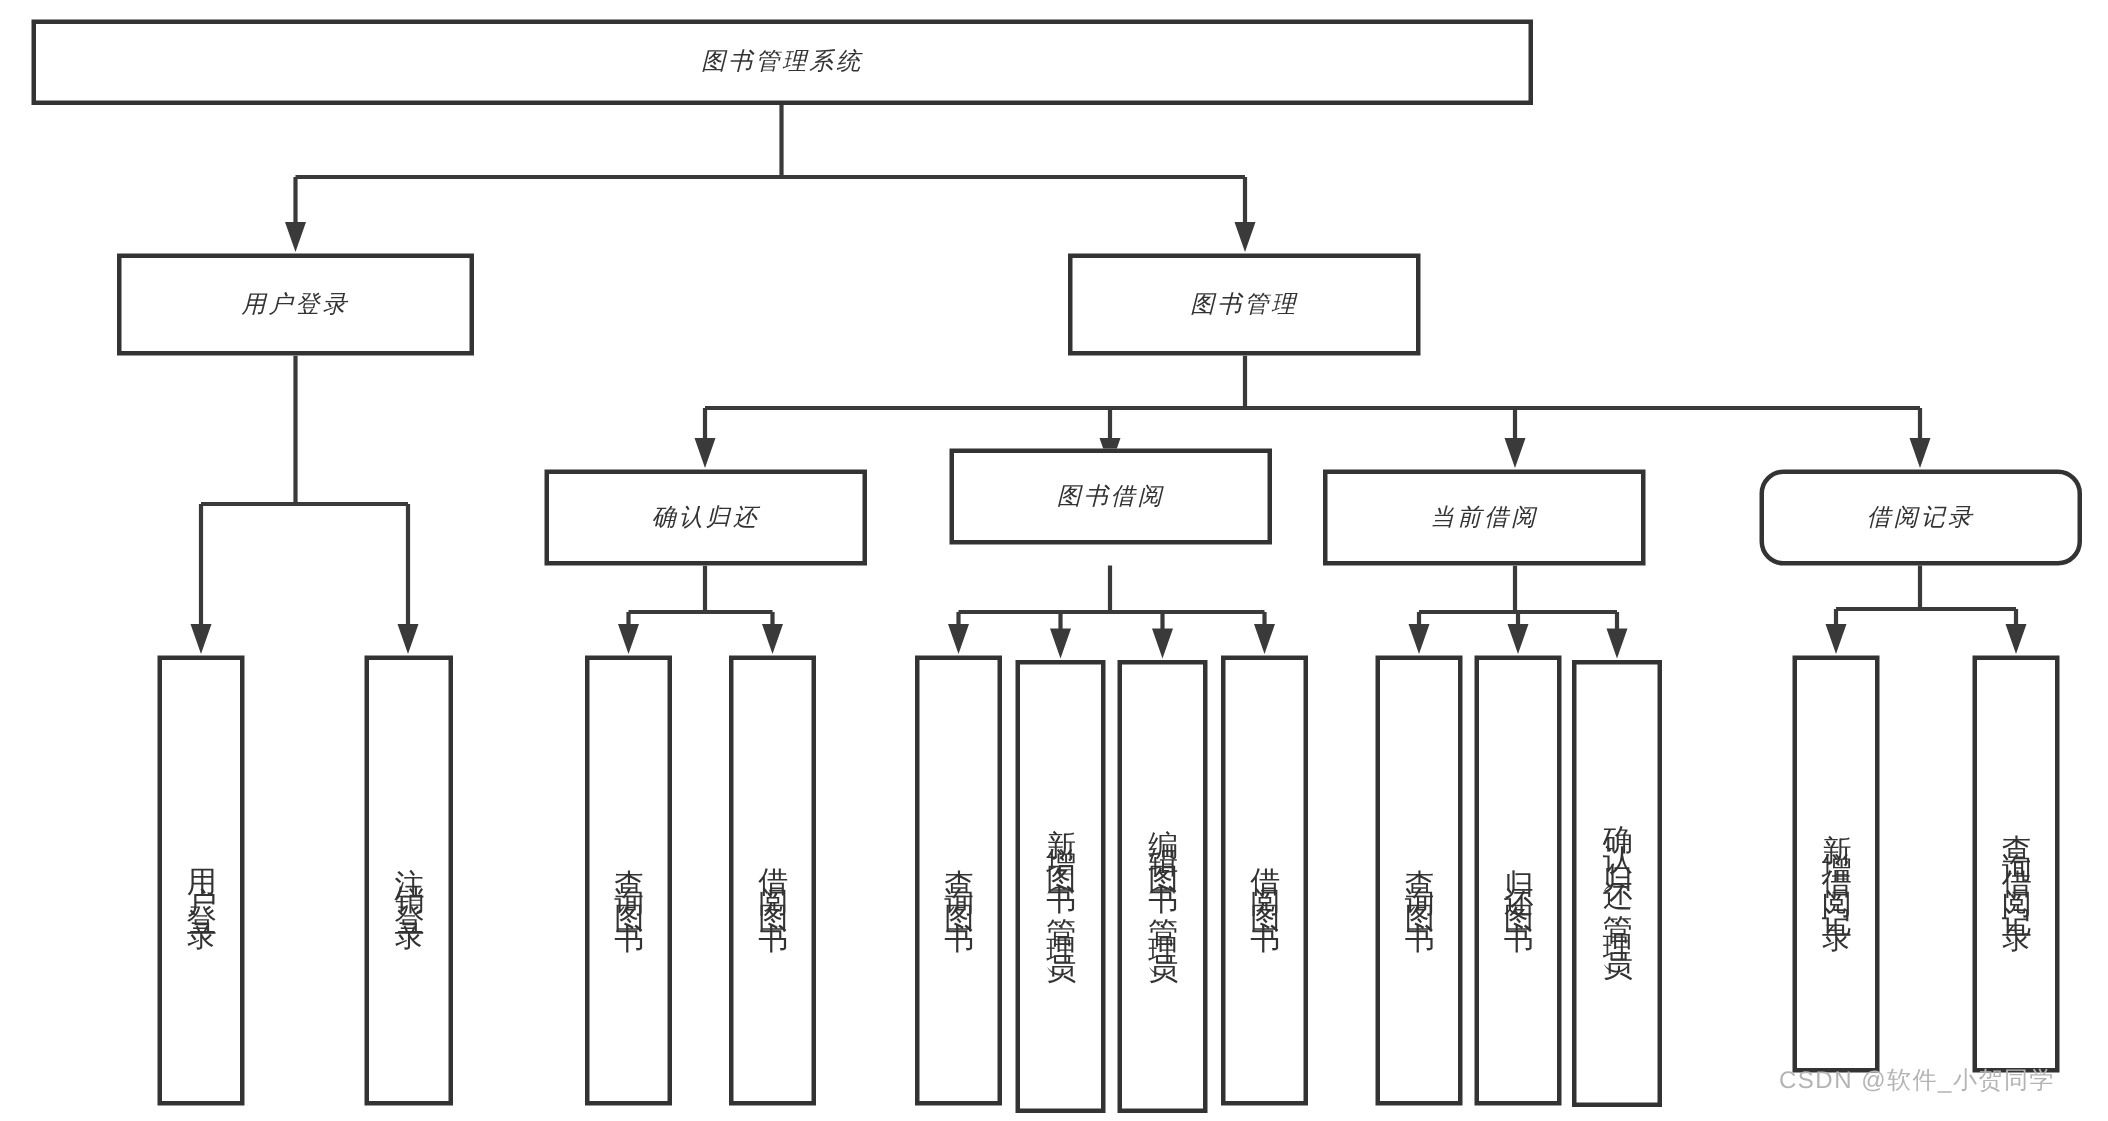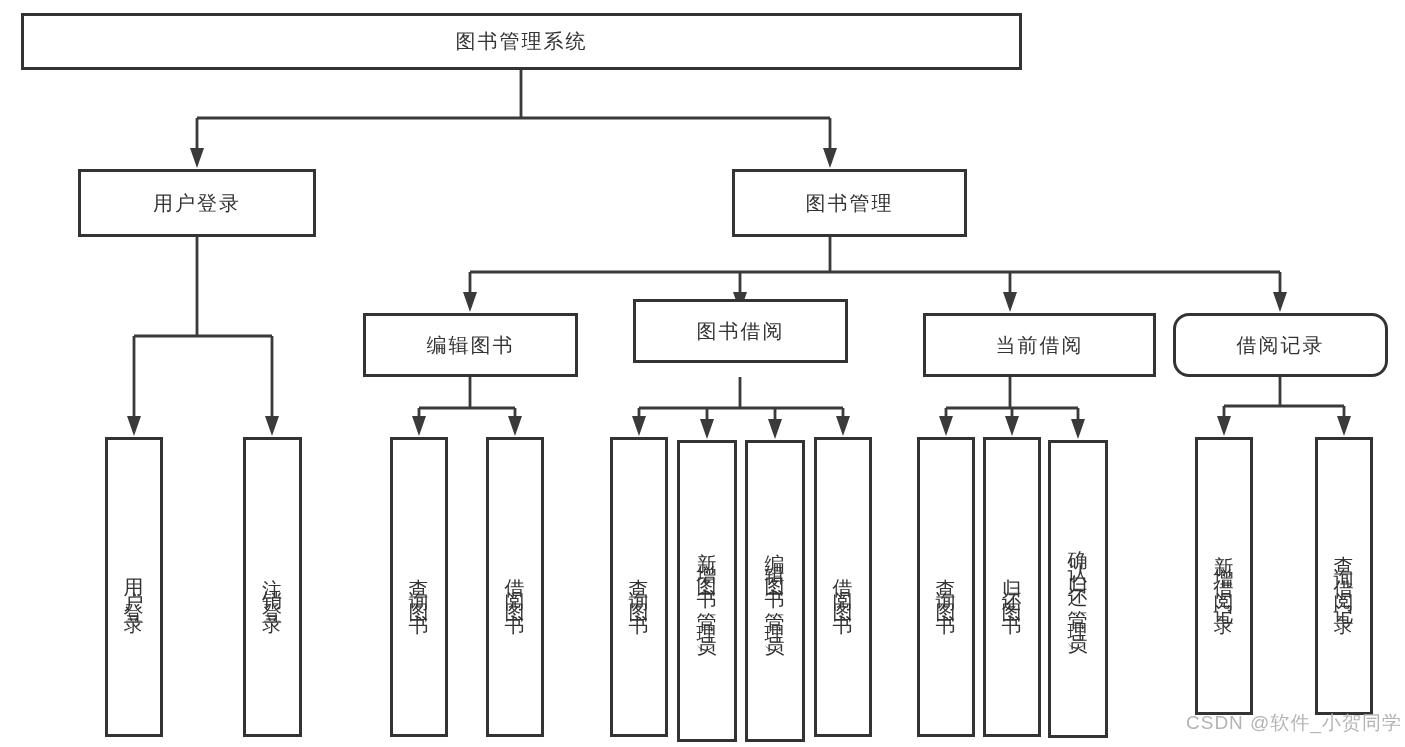--- a/index.html
+++ b/index.html
@@ -16,34 +16,35 @@
     background:#ffffff;
     border:3px solid #333333;
     box-sizing:border-box;
     display:flex;
     align-items:center;
     justify-content:center;
     color:#333333;
     z-index:2;
   }
   .h-label{
-    font-size:20px;
+    font-size:16px;
     white-space:nowrap;
     letter-spacing:2px;
+    font-style:italic;
   }
   .v-label{
     writing-mode:vertical-rl;
     font-size:20px;
     letter-spacing:12px;
     line-height:1;
   }
   .watermark{
     position:absolute;
     left:1186px;top:710px;
-    font-size:19px;
+    font-size:16px;
     color:#b4b4b4;
     letter-spacing:1px;
     white-space:nowrap;
     z-index:3;
   }
 </style>
 </head>
 <body>
 
 <div id="stage">
@@ -77,31 +78,31 @@
              M1337 416 L1351 416 L1344 436 Z"></path>
   </svg>
 
   <div class="box" style="left:21px;top:13px;width:1001px;height:57px;">
     <span class="h-label">图书管理系统</span>
   </div>
 
   <div class="box" style="left:78px;top:169px;width:238px;height:68px;">
     <span class="h-label">用户登录</span>
   </div>
-  <div class="box" style="left:732px;top:169px;width:235px;height:68px;">
+  <div class="box" style="left:712px;top:169px;width:235px;height:68px;">
     <span class="h-label">图书管理</span>
   </div>
 
   <div class="box" style="left:363px;top:313px;width:215px;height:64px;">
-    <span class="h-label">编辑图书</span>
+    <span class="h-label">确认归还</span>
   </div>
   <div class="box" style="left:633px;top:299px;width:215px;height:64px;">
     <span class="h-label">图书借阅</span>
   </div>
-  <div class="box" style="left:923px;top:313px;width:233px;height:64px;">
+  <div class="box" style="left:882px;top:313px;width:215px;height:64px;">
     <span class="h-label">当前借阅</span>
   </div>
   <div class="box" style="left:1173px;top:313px;width:215px;height:64px;border-radius:16px;">
     <span class="h-label">借阅记录</span>
   </div>
 
   <div class="box" style="left:105px;top:437px;width:58px;height:300px;">
     <span class="v-label">用户登录</span>
   </div>
   <div class="box" style="left:243px;top:437px;width:59px;height:300px;">

